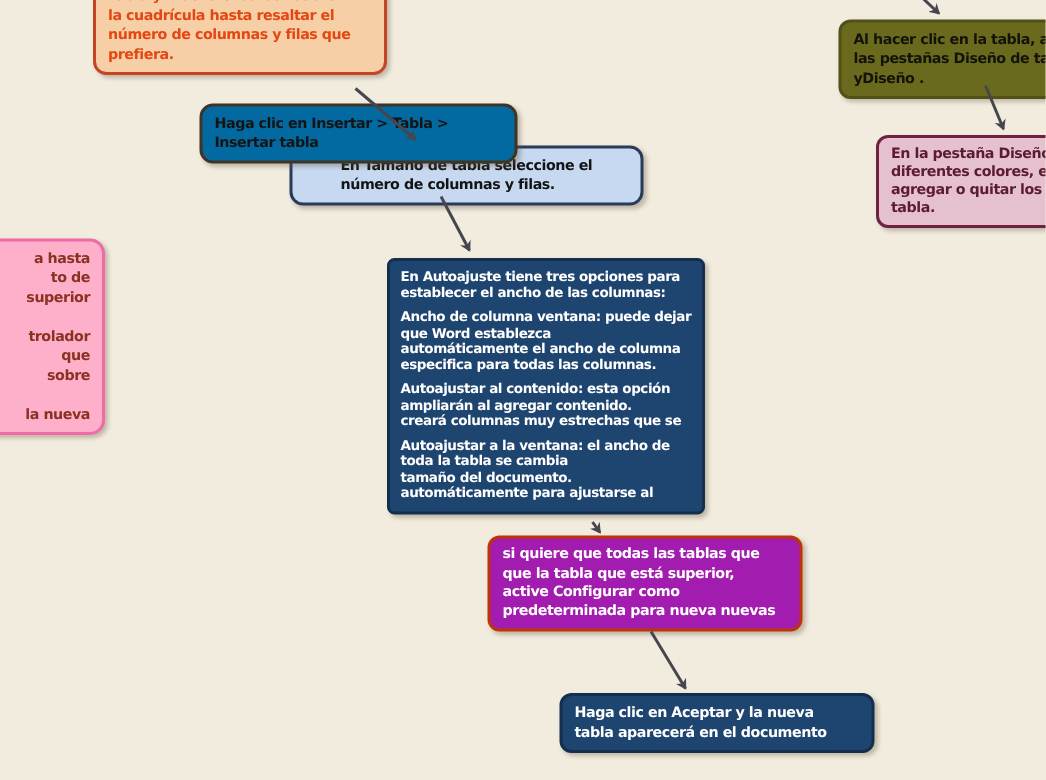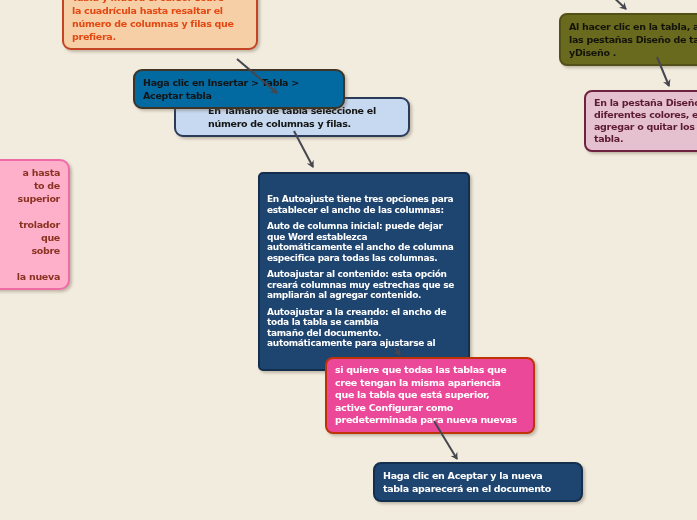--- a/index.html
+++ b/index.html
@@ -20,22 +20,22 @@
     line-height:13px;
     box-shadow:2px 2px 3px rgba(100,85,60,.35);
     overflow:hidden;
     white-space:nowrap;
     z-index:2;
   }
   .node .ln{min-height:1em;}
   .node .blank{height:6px;min-height:0;}
   .n-salmon{left:62px;top:-16px;width:176px;}
   .n-orange{left:133px;top:28px;width:192px;z-index:3;border-width:2px;}
-  .n-blue{left:174px;top:97px;width:192px;padding-left:32px;}
-  .n-navy{left:258px;top:172px;width:194px;line-height:10.5px;font-size:9px;padding:20px 7px;border-radius:5px;}
+  .n-blue{left:193px;top:97px;width:192px;padding-left:32px;}
+  .n-navy{left:258px;top:172px;width:194px;line-height:10.5px;font-size:9px;padding:6px 7px;border-radius:5px;}
   .n-red{left:325px;top:357px;width:190px;font-size:9.5px;line-height:12.5px;border-radius:8px;}
   .n-accept{left:373px;top:462px;width:190px;border-radius:8px;}
   .n-olive{left:559px;top:13px;width:180px;border-radius:8px;}
   .n-rpink{left:584px;top:90px;width:160px;line-height:12px;border-radius:8px;}
   .n-lpink{left:-90px;top:159px;width:140px;text-align:right;border-radius:10px;}
   .n-lpink .blank{height:13px;}
   svg.arrows{
     position:absolute;inset:0;width:697px;height:520px;
     z-index:4;pointer-events:none;color:#46464e;
   }
@@ -49,50 +49,49 @@
 
   <div class="node n-salmon" style="background: rgb(246, 207, 167); border-color: rgb(196, 68, 36); color: rgb(227, 72, 19);">
       <div class="ln">Tabla y mueva el cursor sobre</div>
       <div class="ln">la cuadrícula hasta resaltar el</div>
       <div class="ln">número de columnas y filas que</div>
       <div class="ln">prefiera.</div>
     </div>
 
   <div class="node n-orange" style="background: #0369a1; border-color: rgb(63, 53, 38); color: rgb(20, 20, 20); margin-top: 41px;">
       <div class="ln">Haga clic en Insertar &gt; Tabla &gt;</div>
-      <div class="ln">Aceptar tabla</div>
+      <div class="ln">Insertar tabla</div>
     </div>
 
   <div class="node n-blue" style="background: rgb(198, 217, 241); border-color: rgb(42, 59, 90); color: rgb(20, 20, 20);">
       <div class="ln">En Tamaño de tabla seleccione el</div>
       <div class="ln">número de columnas y filas.</div>
     </div>
 
   <div class="node n-navy" style="background: rgb(30, 68, 112); border-color: rgb(20, 46, 78); color: rgb(255, 255, 255);">
       <div class="ln">En Autoajuste tiene tres opciones para</div>
       <div class="ln">establecer el ancho de las columnas:</div>
       <div class="ln blank"></div>
-      <div class="ln">Auto de columna inicial: puede dejar</div>
+      <div class="ln">Ancho de columna ventana: puede dejar</div>
       <div class="ln">que Word establezca</div>
       <div class="ln">automáticamente el ancho de columna</div>
       <div class="ln">especifica para todas las columnas.</div>
       <div class="ln blank"></div>
       <div class="ln">Autoajustar al contenido: esta opción</div>
+      <div class="ln">ampliarán al agregar contenido.</div>
       <div class="ln">creará columnas muy estrechas que se</div>
-      <div class="ln">ampliarán al agregar contenido.</div>
       <div class="ln blank"></div>
-      <div class="ln">Autoajustar a la creando: el ancho de</div>
+      <div class="ln">Autoajustar a la ventana: el ancho de</div>
       <div class="ln">toda la tabla se cambia</div>
       <div class="ln">tamaño del documento.</div>
       <div class="ln">automáticamente para ajustarse al</div>
     </div>
 
-  <div class="node n-red" style="background: #ec4899; border-color: rgb(191, 52, 7); color: rgb(255, 255, 255);">
+  <div class="node n-red" style="background: #a21caf; border-color: rgb(191, 52, 7); color: rgb(255, 255, 255);">
       <div class="ln">si quiere que todas las tablas que</div>
-      <div class="ln">cree tengan la misma apariencia</div>
       <div class="ln">que la tabla que está superior,</div>
       <div class="ln">active Configurar como</div>
       <div class="ln">predeterminada para nueva nuevas</div>
     </div>
 
   <div class="node n-accept" style="background: rgb(30, 68, 112); border-color: rgb(20, 46, 78); color: rgb(255, 255, 255);">
       <div class="ln">Haga clic en Aceptar y la nueva</div>
       <div class="ln">tabla aparecerá en el documento</div>
     </div>
 

